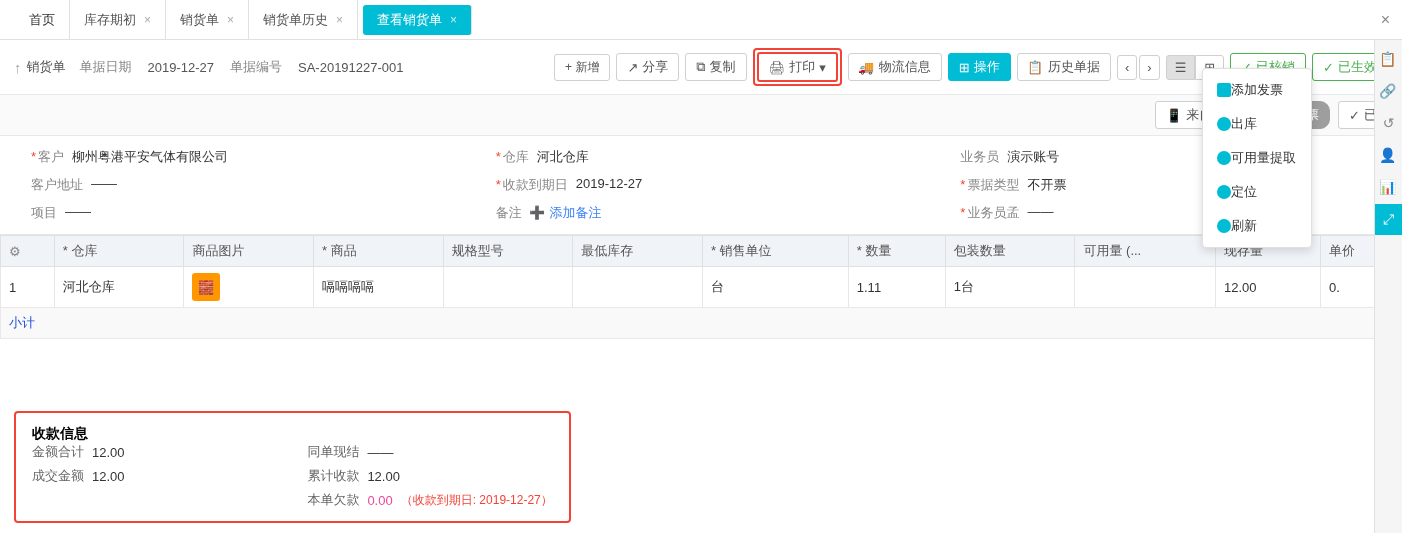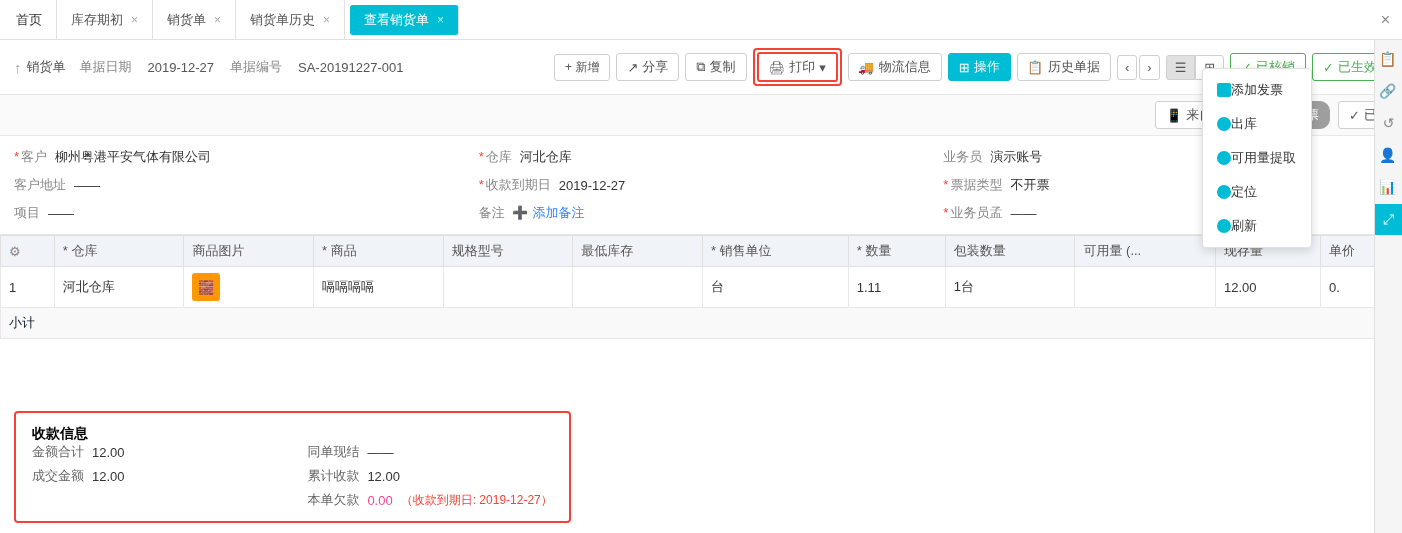--- a/index.html
+++ b/index.html
@@ -1,21 +1,21 @@
 <!DOCTYPE html>
 <html><head>
   <meta charset="utf-8">
   <style>
     * { box-sizing: border-box; margin: 0; padding: 0; font-family: 'Microsoft YaHei', Arial, sans-serif; font-size: 13px; }
     body { background: #f0f2f5; overflow: hidden; }
 
     
     .tab-bar {
       display: flex; align-items: center; background: #fff;
-      border-bottom: 1px solid #e0e0e0; height: 40px; padding: 0 2px;
+      border-bottom: 1px solid #e0e0e0; height: 40px; padding: 0 15px;
       position: relative;
     }
     .tab { display: flex; align-items: center; padding: 0 14px; height: 100%; cursor: pointer; color: #555; border-right: 1px solid #e0e0e0; font-size: 13px; }
     .tab:first-child { border-left: none; }
     .tab .close-icon { margin-left: 8px; color: #aaa; cursor: pointer; font-size: 12px; }
     .tab.home { color: #333; }
     .tab.highlighted { background: #00bcd4; color: #fff; border-radius: 3px; margin: 5px 5px; height: 30px; }
     .tab.highlighted .close-icon { color: rgba(255,255,255,0.8); }
     .tab-close-btn { position: absolute; right: 12px; top: 50%; transform: translateY(-50%); cursor: pointer; color: #888; font-size: 16px; }
 
@@ -56,35 +56,35 @@
     .sub-toolbar {
       display: flex; align-items: center; justify-content: flex-end;
       padding: 6px 14px; gap: 8px; border-bottom: 1px solid #e8e8e8; background: #fafafa;
     }
     .sub-btn { display: flex; align-items: center; gap: 4px; padding: 4px 10px; border: 1px solid #d0d0d0; border-radius: 3px; background: #fff; cursor: pointer; font-size: 12px; color: #555; }
     .sub-btn.gray-tag { background: #9e9e9e; color: #fff; border-color: #9e9e9e; border-radius: 10px; }
     .sub-btn.check-btn { border-color: #d0d0d0; color: #555; }
 
     
     .form-section { padding: 12px 14px; display: grid; grid-template-columns: 1fr 1fr 1fr; gap: 10px 20px; border-bottom: 1px solid #e8e8e8; }
-    .form-row { display: flex; align-items: center; gap: 8px; }
+    .form-row { display: flex; gap: 8px; margin-left: 17px; }
     .form-label { color: #888; white-space: nowrap; font-size: 13px; }
     .form-label.required::before { content: '*'; color: #f44336; margin-right: 2px; }
     .form-value { color: #333; font-size: 13px; }
 
     
     .table-section { flex: 1; overflow: hidden; }
     .data-table { width: 100%; border-collapse: collapse; font-size: 12px; }
     .data-table th {
       background: #f0f4f8; border: 1px solid #e0e0e0; padding: 6px 8px;
       text-align: left; font-weight: normal; color: #555; white-space: nowrap;
     }
     .data-table td { border: 1px solid #e8e8e8; padding: 6px 8px; color: #333; }
     .data-table tr.data-row td { background: #fff; }
-    .data-table tr.subtotal-row td { background: #f9f9f9; color: #0f172a; }
+    .data-table tr.subtotal-row td { background: #f9f9f9; color: #1d4ed8; }
     .settings-icon { color: #888; cursor: pointer; }
 
     
     .product-img { width: 28px; height: 28px; background: #ff9800; border-radius: 3px; display: inline-flex; align-items: center; justify-content: center; }
 
     
     .bottom-section { display: flex; padding: 10px 14px; gap: 20px; }
     .payment-info {
       border: 2px solid #f44336; border-radius: 4px; padding: 12px 16px;
       min-width: 380px; background: #fff;

